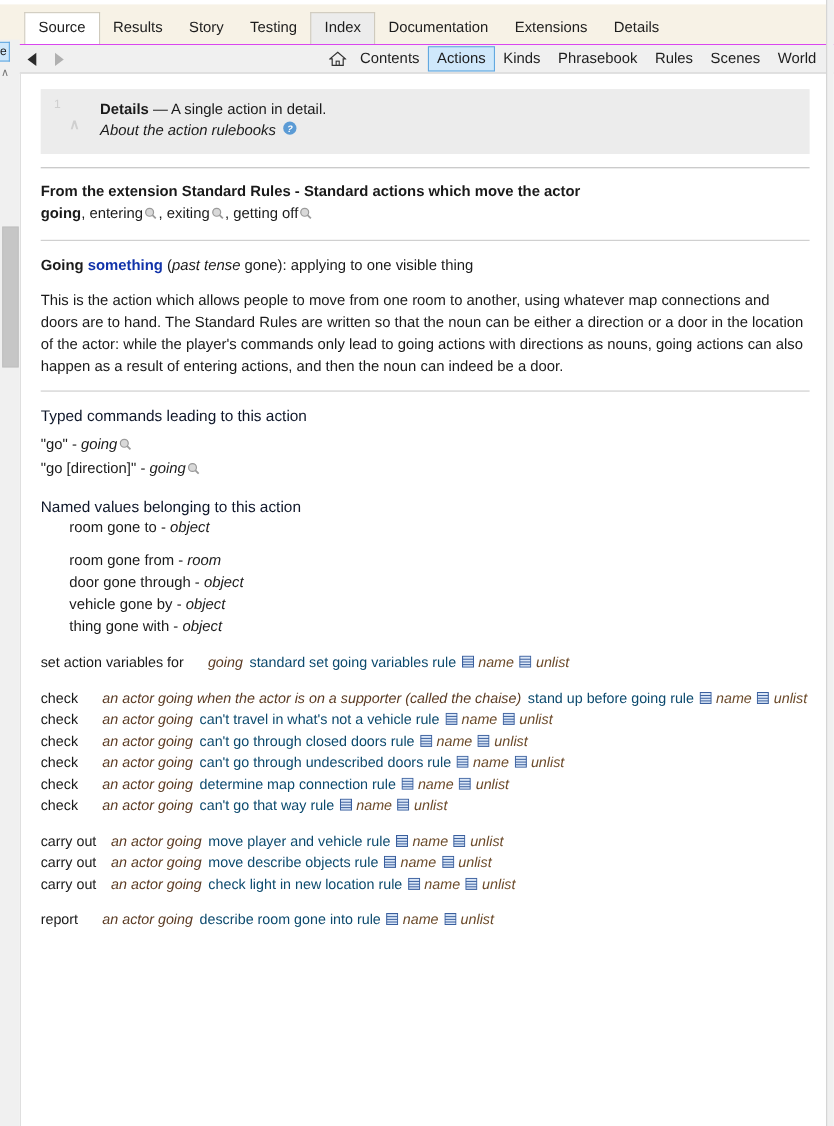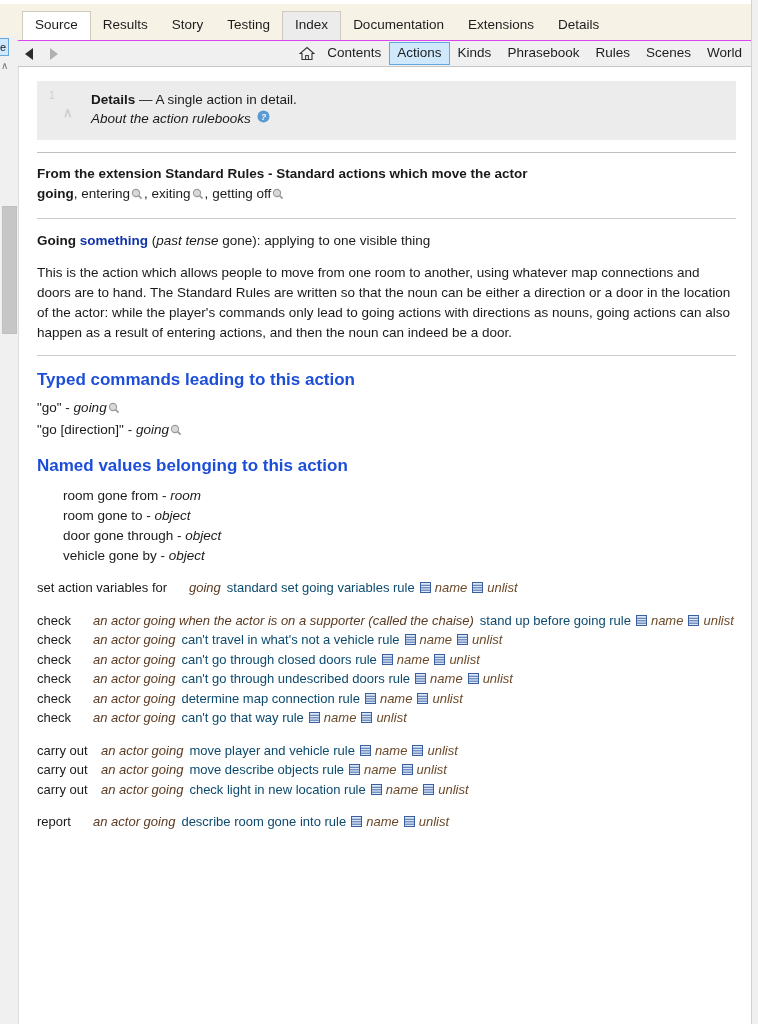--- a/index.html
+++ b/index.html
@@ -228,23 +228,23 @@
   }
 
   .sec { padding: 0 10px 0 12px; }
   .h-bold {
     font-weight: bold;
     font-size: 13.5px;
     color: #1a1a1a;
     line-height: 19px;
   }
   .subhead {
-    font-weight: bold;
-    font-size: 17px;
-    color: #1d4ed8;
+    font-weight: normal;
+    font-size: 14px;
+    color: #0f172a;
     margin-top: 14px;
     margin-bottom: 2px;
   }
   .para {
     font-size: 13.5px;
     line-height: 20px;
     color: #1a1a1a;
   }
   .blue { color: #1133aa; }
   .actionline { line-height: 21px; font-size:13.5px; }
@@ -408,31 +408,34 @@
         <div class="cmdline">
           <span>"go [direction]"</span><span> - </span><i>going</i><span class="mag"><svg width="12" height="12" viewBox="0 0 12 12">
                 <circle cx="5" cy="5" r="3.6" fill="#d9d9d9" stroke="#9a9a9a" stroke-width="1.1"></circle>
                 <line x1="7.6" y1="7.6" x2="10.6" y2="10.6" stroke="#9a9a9a" stroke-width="1.6"></line>
               </svg></span>
         </div>
       </div>
 
       <div class="sec">
         <div class="subhead">Named values belonging to this action</div>
+        <div class="named">
+          <span>room gone to</span><span> - </span><i>object</i>
+        </div>
         <div class="named" style="margin-top:10px;">
           <span>room gone from</span><span> - </span><i>room</i>
         </div>
         <div class="named">
-          <span>room gone to</span><span> - </span><i>object</i>
-        </div>
-        <div class="named">
           <span>door gone through</span><span> - </span><i>object</i>
         </div>
         <div class="named">
           <span>vehicle gone by</span><span> - </span><i>object</i>
+        </div>
+        <div class="named">
+          <span>thing gone with</span><span> - </span><i>object</i>
         </div>
       </div>
 
       <div class="sec">
 
         <div class="rules">
 
           <div class="rulegroup">
             <div class="rulerow">
               <span class="col-kind" style="min-width:148px;">set action variables for</span><span class="rulecond">going</span><span class="rulename">standard set going variables rule</span><span class="gridicon"><svg width="11" height="11" viewBox="0 0 11 11">

